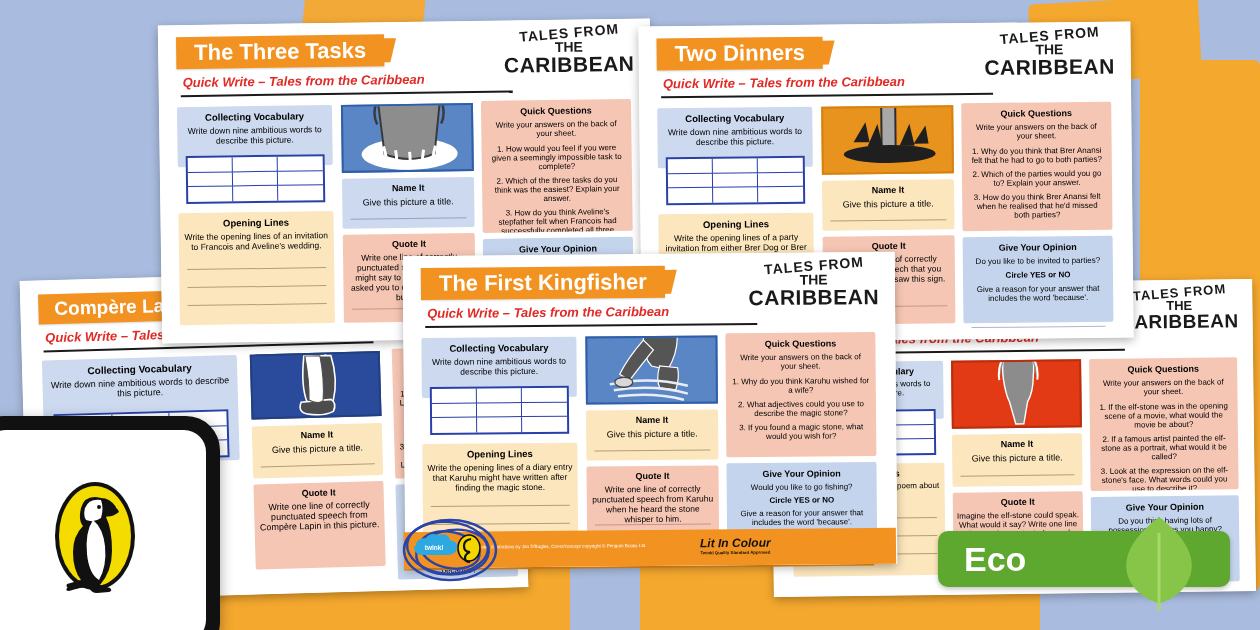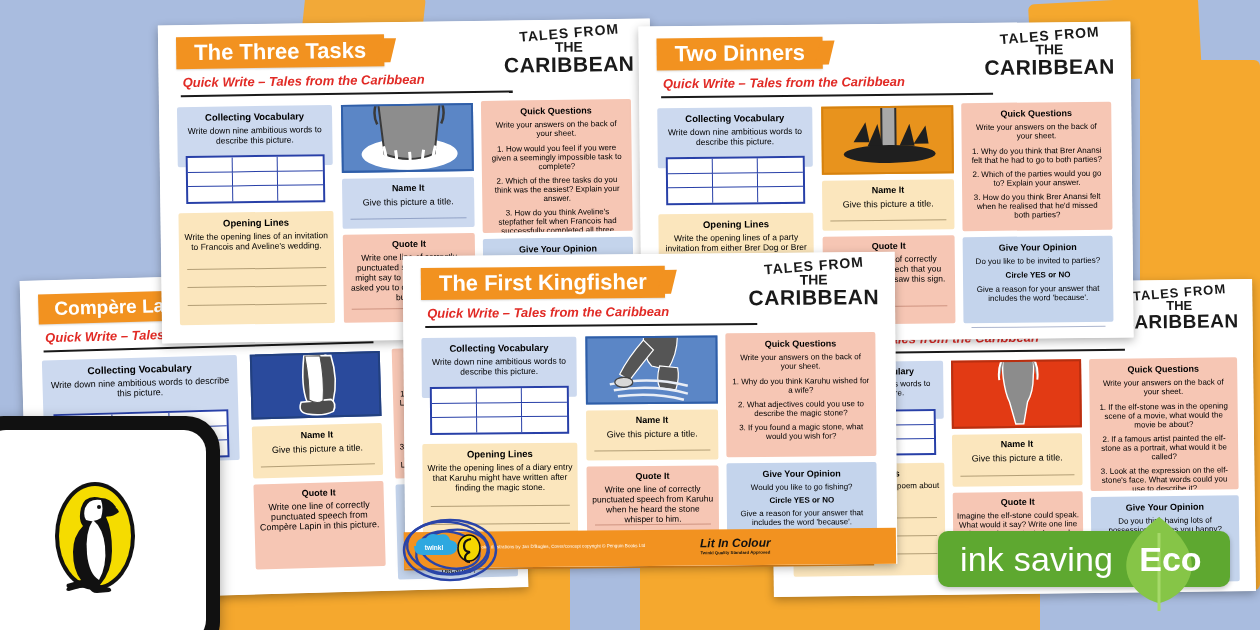--- a/index.html
+++ b/index.html
@@ -538,15 +538,14 @@
       <path d="M30 104 l-12 8 q-2 3 2 3 l14 -4 z" fill="#111"></path>
     </svg>
   </div>
 </div>
 
 <div class="eco-badge">
   <svg class="eco-leaf" viewBox="0 0 86 96">
     <path d="M43 2 C14 24 4 46 14 66 C22 82 40 88 43 88 C46 88 64 82 72 66 C82 46 72 24 43 2 z" fill="#86c547"></path>
     <rect x="41.5" y="18" width="3" height="78" fill="#a6d96a"></rect>
   </svg>
-  <span class="ink">ink saving</span>
   <span class="eco">Eco</span>
 </div>
 
 </body></html>

